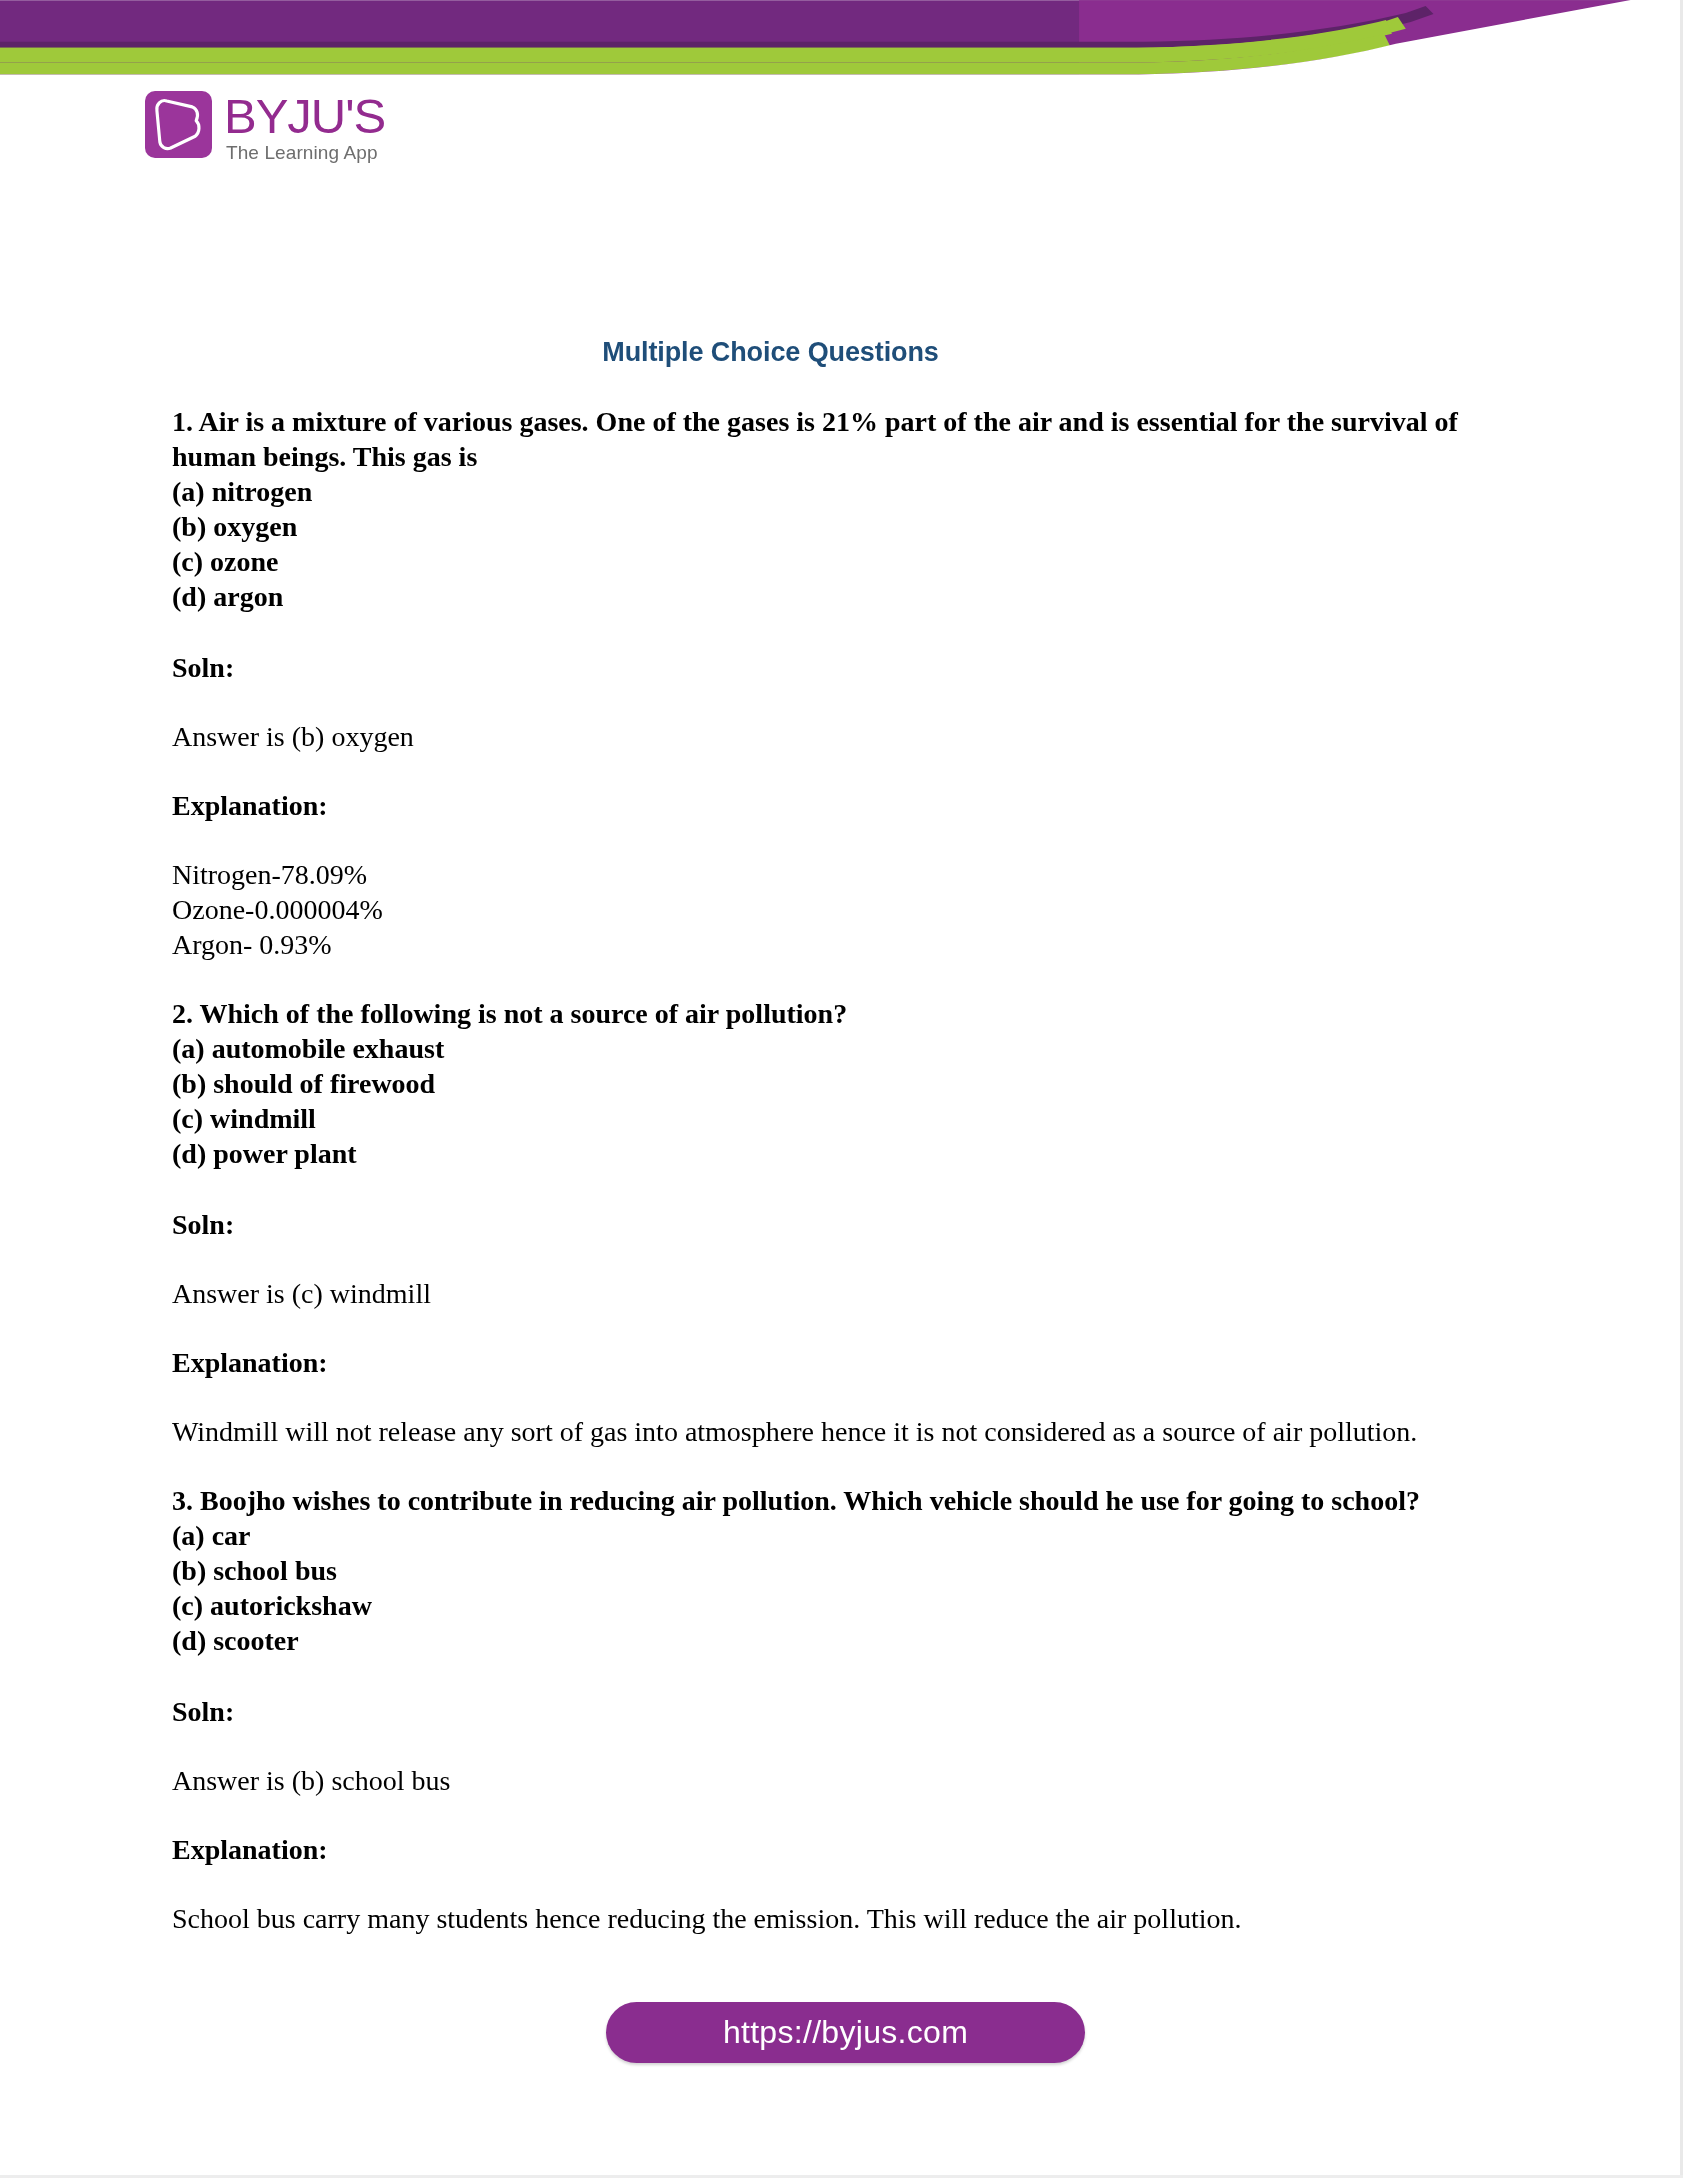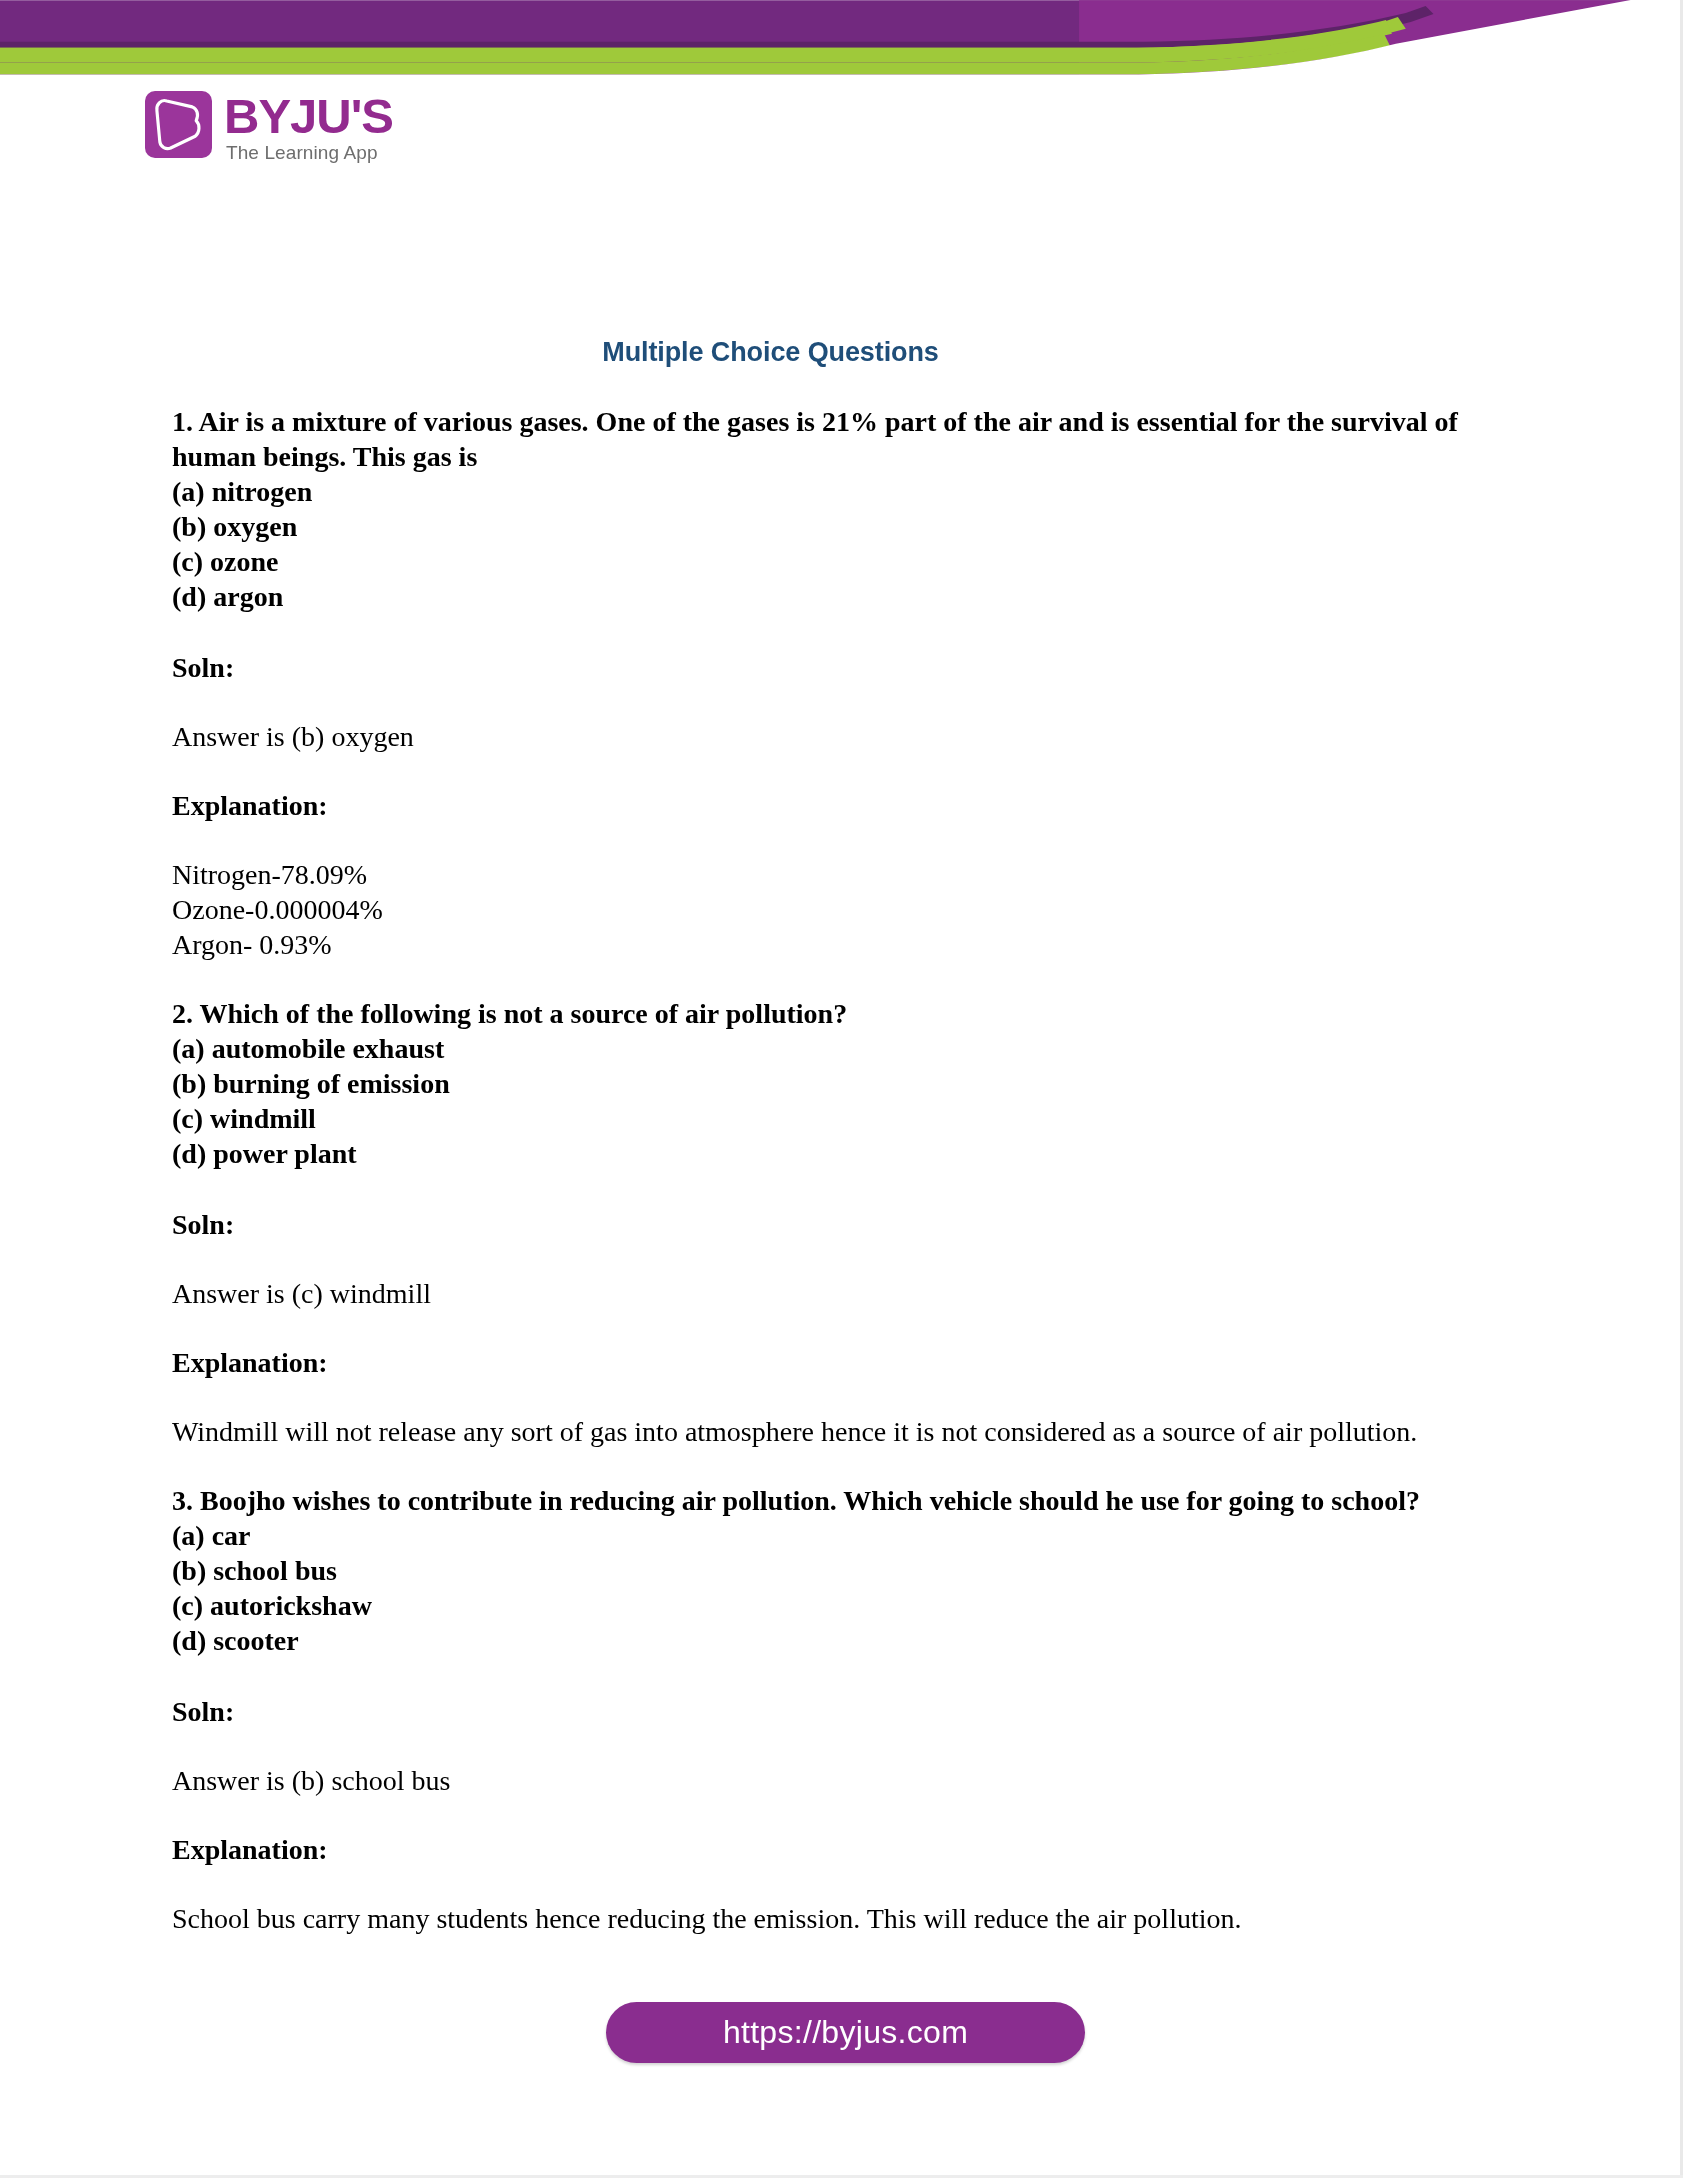--- a/index.html
+++ b/index.html
@@ -59,21 +59,21 @@
     width: 67px; height: 67px;
     background: #9b359b;
     border-radius: 10px;
   }
   .logo-mark svg { position: absolute; left: 8px; top: 6px; }
   .logo-word {
     position: absolute;
     left: 79px;
     top: -2px;
     font-family: "Liberation Sans", "DejaVu Sans", sans-serif;
-    font-weight: bold;
+    font-weight: normal;
     font-size: 49px;
     letter-spacing: -1px;
     color: #932b8f;
     line-height: 55px;
     white-space: nowrap;
   }
   .logo-tag {
     position: absolute;
     left: 81px;
     top: 51px;
@@ -229,21 +229,21 @@
       <div class="gap-md"></div>
       <p class="plain-line">Nitrogen-78.09%</p>
       <p class="plain-line">Ozone-0.000004%</p>
       <p class="plain-line">Argon- 0.93%</p>
       <div class="gap-q"></div>
     </div>
 
     <div class="qblock">
       <p class="q-stem">2. Which of the following is not a source of air pollution?</p>
       <p class="q-option">(a) automobile exhaust</p>
-      <p class="q-option">(b) burning of emission</p>
+      <p class="q-option">(b) should of firewood</p>
       <p class="q-option">(c) windmill</p>
       <p class="q-option">(d) power plant</p>
       <div class="gap-lg"></div>
       <p class="label-bold">Soln:</p>
       <div class="gap-md"></div>
       <p class="plain-line">Answer is (c) windmill</p>
       <div class="gap-md"></div>
       <p class="label-bold">Explanation:</p>
       <div class="gap-md"></div>
       <p class="plain-line">Windmill will not release any sort of gas into atmosphere hence it is not considered as a source of air pollution.</p>

